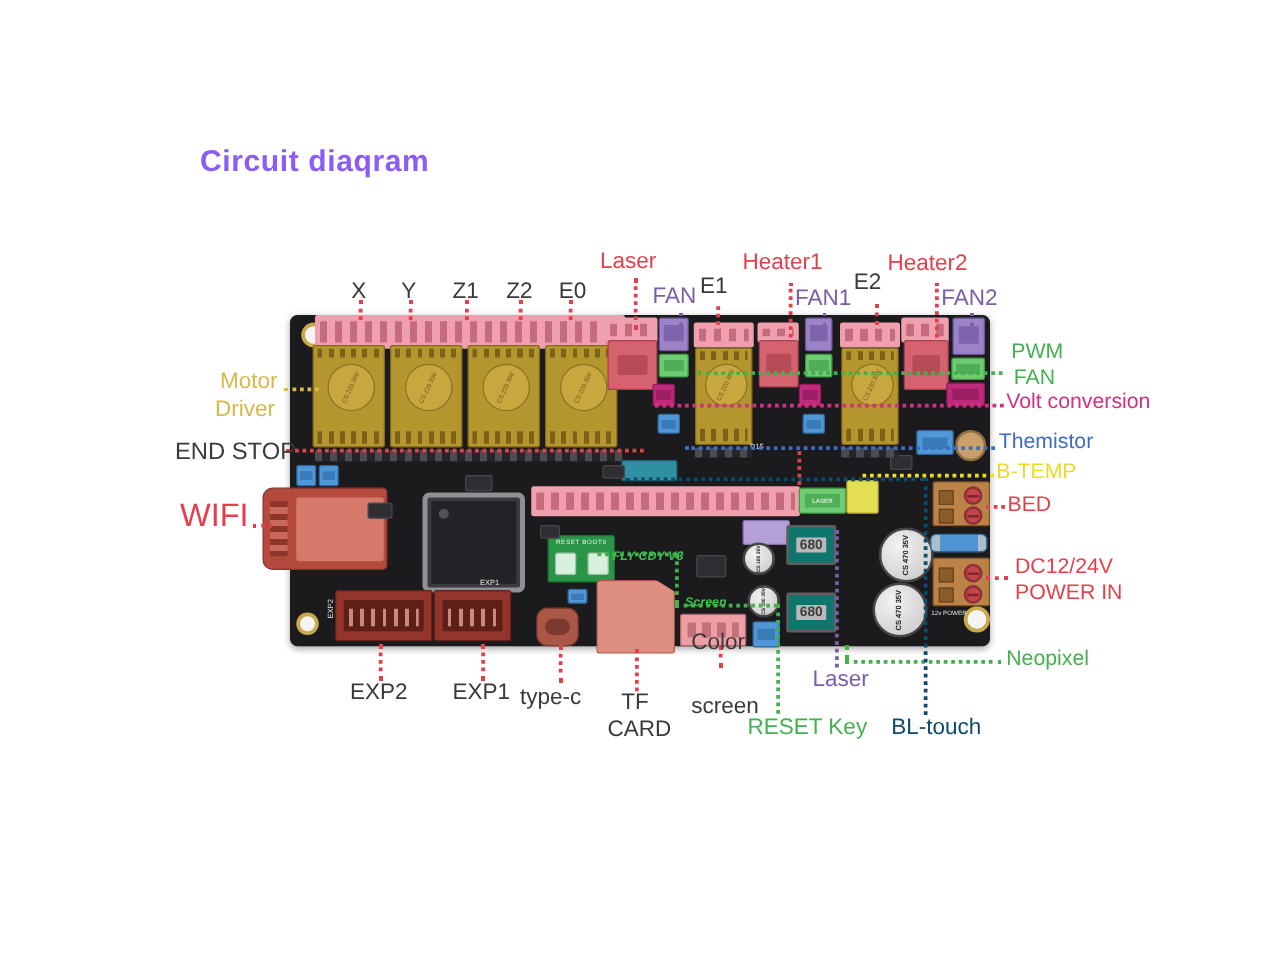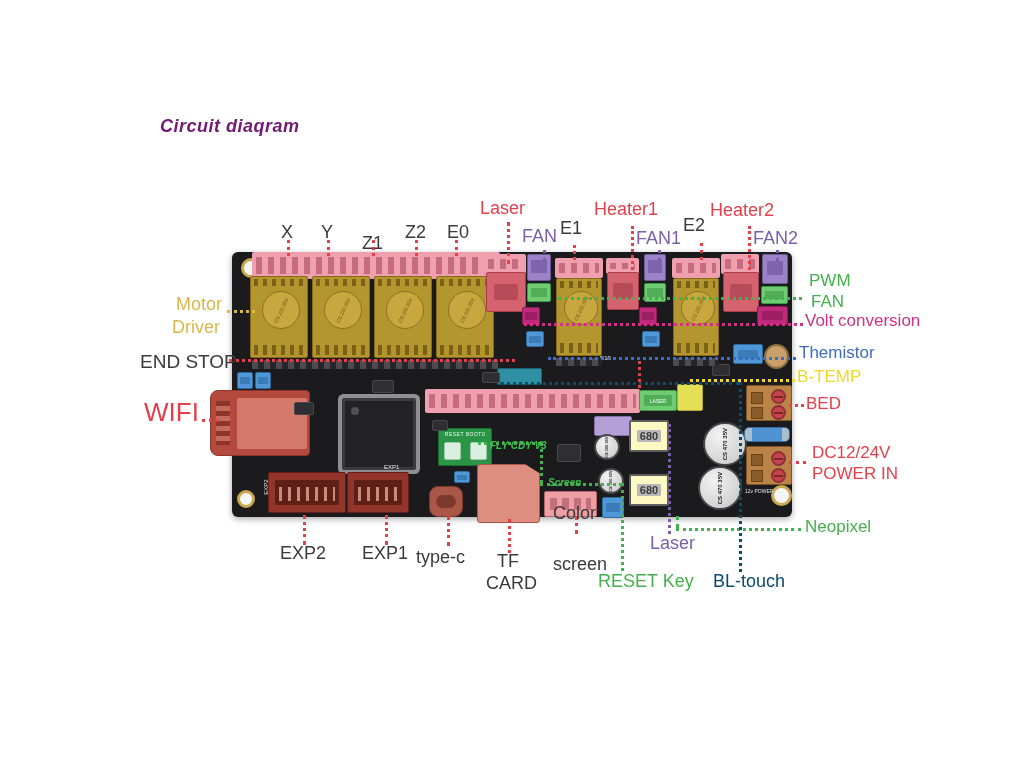--- a/index.html
+++ b/index.html
@@ -1,18 +1,18 @@
 <!DOCTYPE html>
 <html><head>
 <meta charset="utf-8">
 <style>
   html,body{margin:0;padding:0;background:#ffffff;}
   .canvas{position:relative;width:1024px;height:768px;background:#ffffff;overflow:hidden;
           font-family:"Liberation Sans",sans-serif;}
-  .ttl{position:absolute;left:160px;top:116px;font-size:18px;font-weight:bold;color:#701a75;letter-spacing:0.5px;font-style:italic;}
+  .ttl{position:absolute;left:160px;top:116px;font-size:24px;font-weight:bold;color:#8b5cf6;letter-spacing:0.5px;}
   .lbl{position:absolute;white-space:nowrap;font-size:18px;line-height:1.05;}
   .c-red{color:#e4404b}.c-purple{color:#7a5fa8}.c-green{color:#44b04e}.c-magenta{color:#d13084}
   .c-blue{color:#3e6cc0}.c-yellow{color:#eed929}.c-lblue{color:#0c4a6e}.c-gold{color:#d9b84a}.c-black{color:#3a3a3a}
   .vd{position:absolute;width:0;border-left:3px dotted currentColor;}
   .hd{position:absolute;height:0;border-top:3px dotted currentColor;}
   
   .board{position:absolute;left:232px;top:252px;width:560px;height:265px;background:#1b1b1d;border-radius:6px;
          box-shadow:0 2px 6px rgba(0,0,0,.35);}
   .cmp{position:absolute;border-radius:2px;}
   .hole{position:absolute;border-radius:50%;background:#f5f5f5;border:3px solid #caa94e;box-sizing:border-box;}
@@ -42,21 +42,21 @@
   .ic{background:#2e2e33;border:1px solid #47474d;}
   .wifi{background:#b4493d;border-radius:8px 4px 4px 8px;border:1px solid #8d342b;box-sizing:border-box;}
   .wifi .shield{position:absolute;left:26px;top:7px;width:70px;height:51px;background:#d5796b;border-radius:2px;}
   .wifi .ant{position:absolute;left:5px;top:10px;width:14px;height:44px;
        background:repeating-linear-gradient(#8d342b 0 5px,#c8695c 5px 10px);}
   .mcu{background:#232327;border:3px solid #3a3a40;box-shadow:0 0 0 4px #8f8f94;box-sizing:border-box;}
   .mcu::before{content:"";position:absolute;left:6px;top:6px;width:8px;height:8px;border-radius:50%;background:#515157;}
   .rst{background:#2a9447;border:1px solid #1d6e33;}
   .rst .silk{position:absolute;left:0;right:0;top:2px;text-align:center;font-size:5px;color:#eafaef;letter-spacing:.5px;}
   .rst .btn{position:absolute;width:15px;height:16px;background:#d9efe0;border:1px solid #9fc7ab;border-radius:2px;}
-  .ind{background:#fef9c3;border:2px solid #5f5f5f;display:flex;align-items:center;justify-content:center;box-sizing:border-box;}
+  .ind{background:#0f766e;border:2px solid #5f5f5f;display:flex;align-items:center;justify-content:center;box-sizing:border-box;}
   .ind span{font-size:11px;font-weight:bold;color:#3c3c3c;background:#b9b9b9;padding:0 3px;border-radius:1px;}
   .cap{border-radius:50%;background:radial-gradient(circle at 35% 32%,#f2f2f2,#c6c6c6);border:2px solid #454545;
        display:flex;align-items:center;justify-content:center;box-sizing:border-box;overflow:hidden;}
   .cap span{font-size:6px;font-weight:bold;color:#1c1c1c;transform:rotate(-90deg);white-space:pre;text-align:center;line-height:1.05;}
   .capsm span{font-size:4px;}
   .term{background:#bb8347;border:1px solid #7d5526;box-sizing:border-box;}
   .term .screw{position:absolute;border-radius:50%;background:#c4444c;border:2px solid #8f2f36;box-sizing:border-box;}
   .term .screw::after{content:"";position:absolute;left:1px;right:1px;top:45%;height:2px;background:#7c262c;}
   .term .slot{position:absolute;background:#8a5c2a;border:1px solid #6b4317;}
   .fuse{background:linear-gradient(90deg,#a9bfce 0 7px,#4f93d2 7px calc(100% - 7px),#a9bfce calc(100% - 7px));
@@ -267,21 +267,21 @@
   <div class="hd c-gold" style="left:227px;top:310px;width:28px;"></div>
 
   <div class="vd c-red" style="left:303px;top:515px;height:30px;"></div>
   <div class="vd c-red" style="left:385px;top:515px;height:30px;"></div>
   <div class="vd c-red" style="left:447px;top:516px;height:30px;"></div>
   <div class="vd c-red" style="left:508px;top:519px;height:34px;"></div>
   <div class="vd c-red" style="left:575px;top:516px;height:18px;"></div>
 
   <div class="lbl c-black" style="left:281px;top:223px;">X</div>
   <div class="lbl c-black" style="left:321px;top:223px;">Y</div>
-  <div class="lbl c-black" style="left:362px;top:223px;margin-top:11px;">Z1</div>
+  <div class="lbl c-black" style="left:362px;top:223px;">Z1</div>
   <div class="lbl c-black" style="left:405px;top:223px;">Z2</div>
   <div class="lbl c-black" style="left:447px;top:223px;">E0</div>
   <div class="lbl c-red" style="left:480px;top:199px;">Laser</div>
   <div class="lbl c-purple" style="left:522px;top:227px;">FAN</div>
   <div class="lbl c-black" style="left:560px;top:219px;">E1</div>
   <div class="lbl c-red" style="left:594px;top:200px;">Heater1</div>
   <div class="lbl c-purple" style="left:636px;top:229px;">FAN1</div>
   <div class="lbl c-black" style="left:683px;top:216px;">E2</div>
   <div class="lbl c-red" style="left:710px;top:201px;text-align:center;">Heater2</div>
   <div class="lbl c-purple" style="left:753px;top:229px;">FAN2</div>

